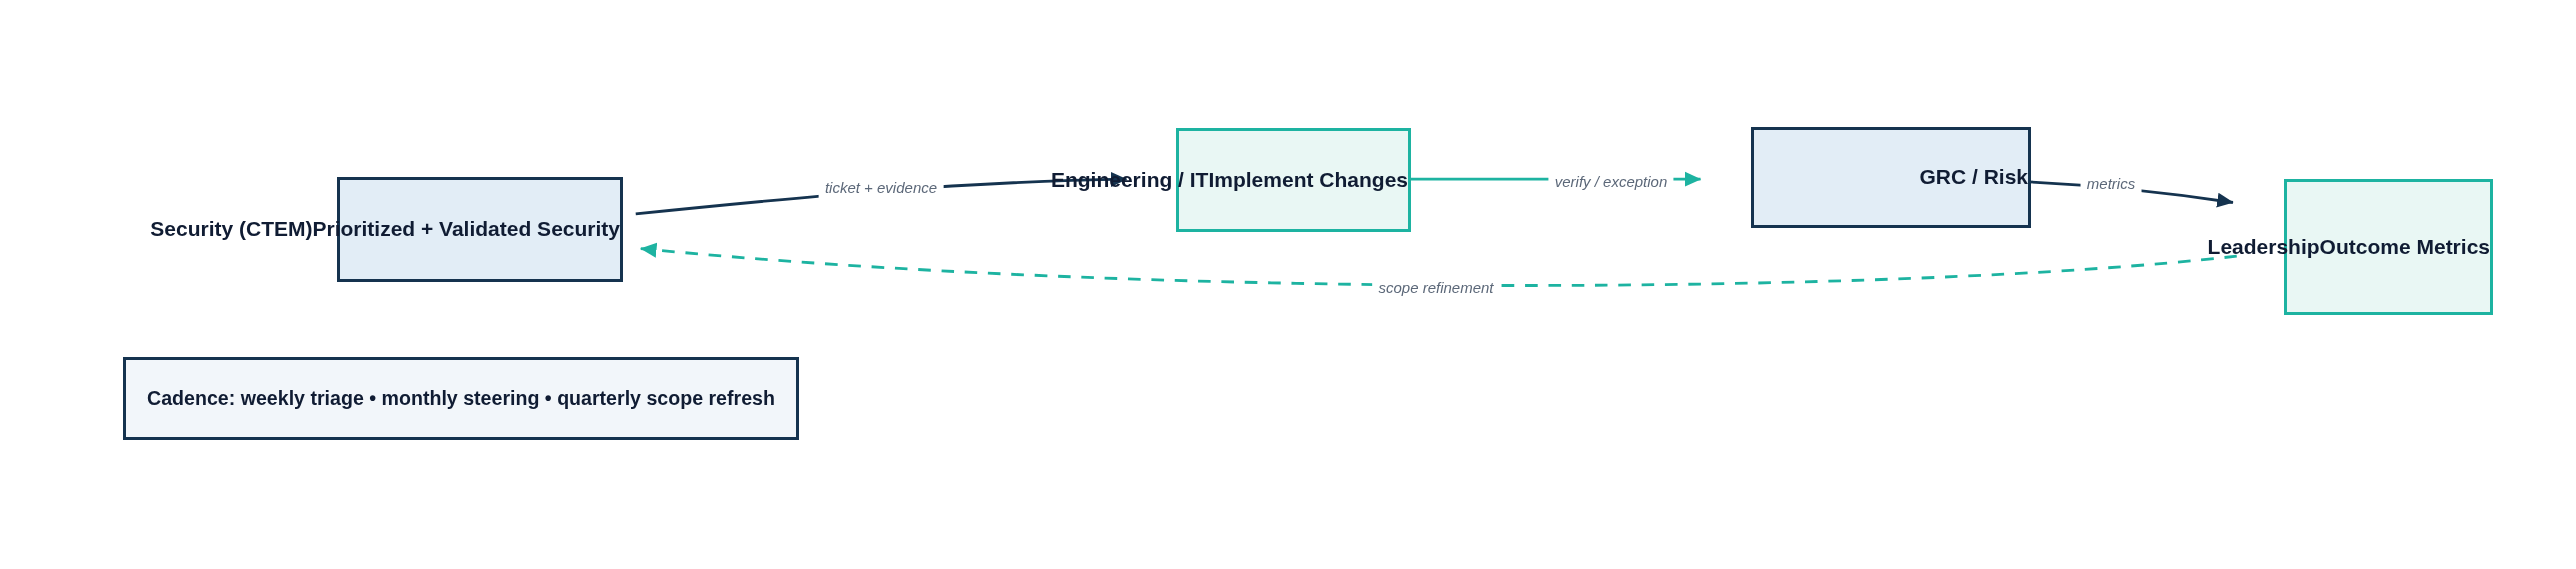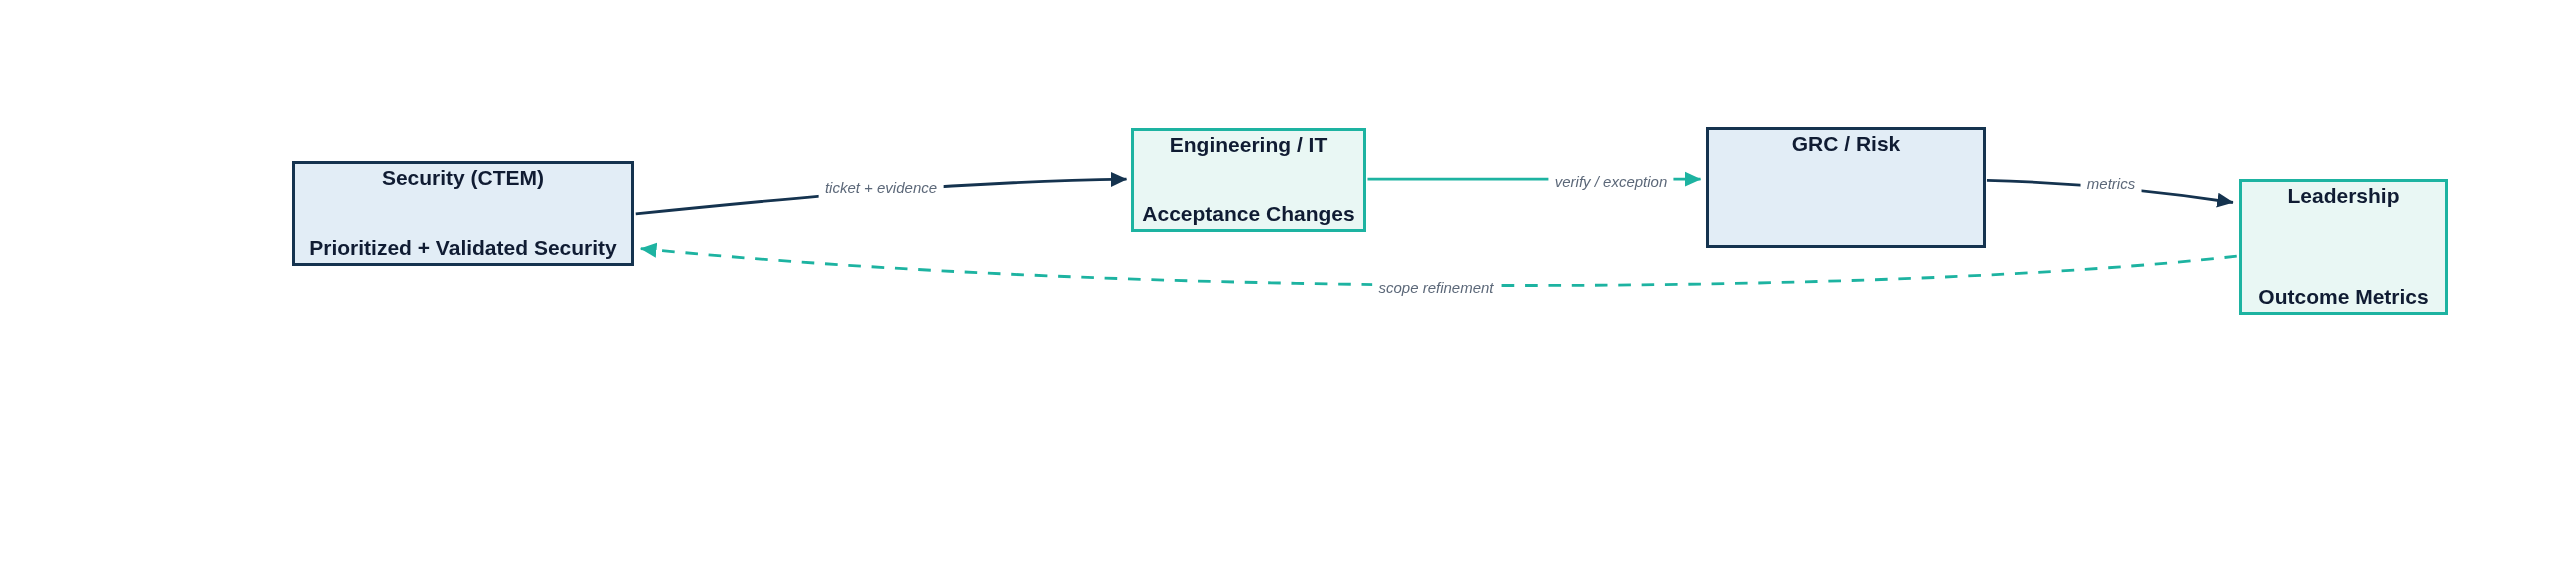--- a/index.html
+++ b/index.html
@@ -30,29 +30,29 @@
   .edge{
     fill:none;
     stroke-width:4.5px;
   }
   .edge.navy{stroke:var(--navy);}
   .edge.teal{stroke:var(--teal);}
   .edge.dashed{stroke-dasharray:20 17;}
   .node{
     position:absolute;
     display:flex;
-    flex-direction:column;
     align-items:center;
-    justify-content:space-between;
+    justify-content:flex-end;
     text-align:center;
     font-weight:bold;
     font-size:21px;
     line-height:1.36;
     color:var(--text-navy);
     white-space:nowrap;
+    margin-left:45px;
   }
   .node.blue{
     background:var(--blue-fill);
     border:3.2px solid var(--navy);
   }
   .node.mint{
     background:var(--mint-fill);
     border:3.2px solid var(--teal);
   }
   .edge-label{
@@ -92,42 +92,45 @@
       <marker id="arrow-teal" markerWidth="28" markerHeight="26" refX="25" refY="13" orient="auto" markerUnits="userSpaceOnUse">
         <path d="M0,1 L26,13 L0,25 Z" fill="var(--teal)"></path>
       </marker>
     </defs>
     <path class="edge navy" d="M 1006 339 C 1280 311, 1520 288, 1784 284" marker-end="url(#arrow-navy)"></path>
     <path class="edge teal" d="M 2166 284 L 2694 284" marker-end="url(#arrow-teal)"></path>
     <path class="edge navy" d="M 3148 286 C 3270 289, 3400 300, 3538 321" marker-end="url(#arrow-navy)"></path>
     <path class="edge teal dashed" d="M 3544 406 C 3000 468, 1800 472, 1014 394" marker-end="url(#arrow-teal)"></path>
   </svg>
 
-  <div class="node blue" style="left:292px;top:161px;width:342px;height:105px">
+  <div class="node blue" style="left:292px;top:177px;width:286px;height:105px">
     <div>Security (CTEM)</div>
     <div>Prioritized + Validated Security</div>
   </div>
 
   <div class="node mint" style="left:1131px;top:128px;width:235px;height:104px">
     <div>Engineering / IT</div>
-    <div>Acceptance Changes</div>
+    <div>Implement Changes</div>
   </div>
 
-  <div class="node blue" style="left:1706px;top:127px;width:280px;height:121px">
+  <div class="node blue" style="left:1706px;top:127px;width:280px;height:101px">
     <div>GRC / Risk</div>
   </div>
 
   <div class="node mint" style="left:2239px;top:179px;width:209px;height:136px">
     <div>Leadership</div>
     <div>Outcome Metrics</div>
   </div>
 
   <div class="edge-label" style="left:881px;top:187px">ticket + evidence</div>
 
   <div class="edge-label" style="left:1611px;top:181px">verify / exception</div>
 
   <div class="edge-label" style="left:2111px;top:183px">metrics</div>
 
   <div class="edge-label" style="left:1436px;top:287px">scope refinement</div>
 
+  <div class="note">
+    <span>Cadence: weekly triage • monthly steering • quarterly scope refresh</span>
+  </div>
 
 </div>
 
 
 </body></html>

